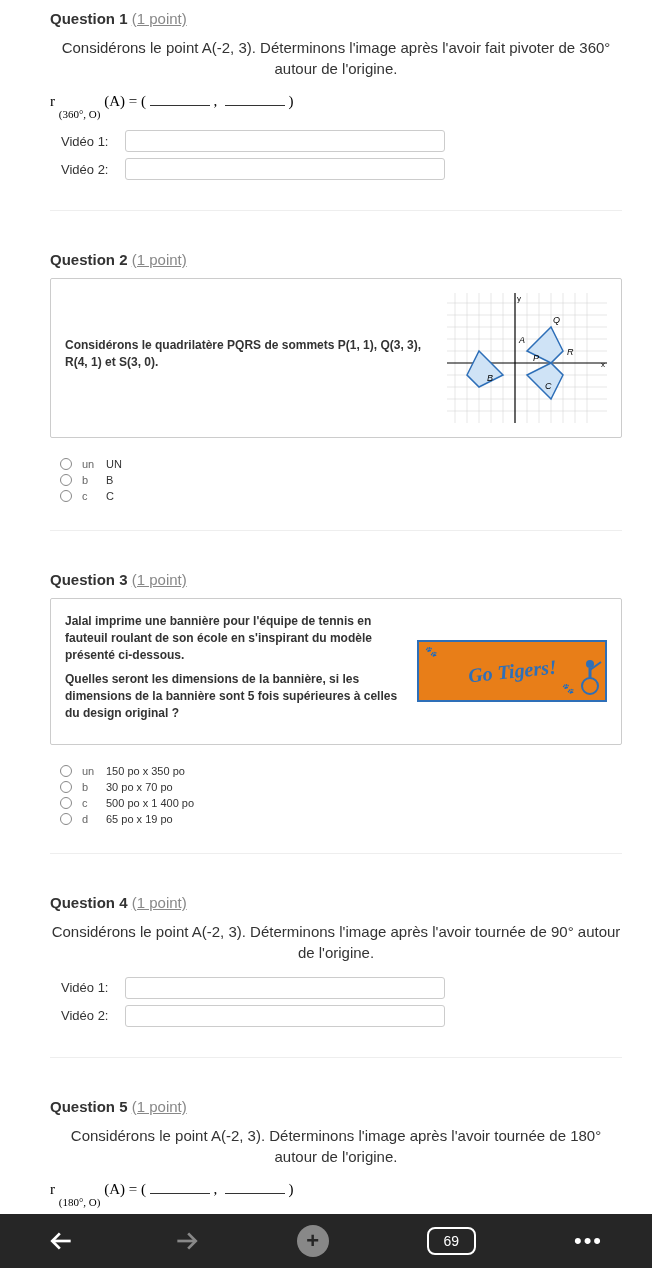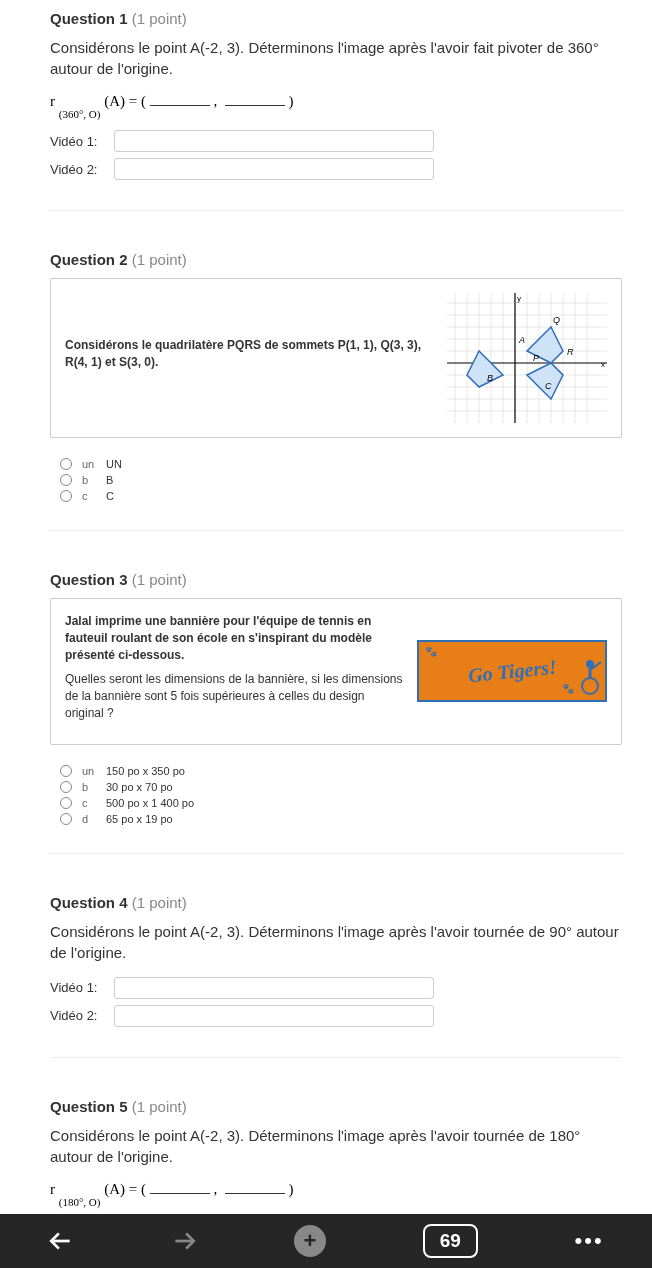--- a/index.html
+++ b/index.html
@@ -1,41 +1,41 @@
 <!DOCTYPE html>
 <html><head>
 <meta charset="utf-8">
 <style>
   * { box-sizing: border-box; margin: 0; padding: 0; }
   body { font-family: Arial, Helvetica, sans-serif; background: #fff; width: 652px; }
   .content { padding: 10px 30px 80px 50px; }
   .qblock { margin-bottom: 40px; border-bottom: 1px solid #eee; padding-bottom: 24px; }
   .qheader { font-size: 15px; color: #333; margin-bottom: 10px; }
-  .qheader .pts { color: #888; }
-  .stem { font-size: 15px; color: #333; line-height: 1.4; margin-bottom: 14px; }
+  .qheader .pts { color: #888; text-decoration: underline; }
+  .stem { font-size: 15px; color: #333; line-height: 1.4; margin-bottom: 14px; text-align: center; }
   .formula { font-size: 15px; font-family: serif; margin-bottom: 18px; }
   .formula .sub { font-size: 11px; vertical-align: sub; position: relative; top: 8px; }
   .blank { display: inline-block; border-bottom: 1px solid #333; width: 60px; height: 12px; }
   .vidrow { display: flex; align-items: center; margin-bottom: 6px; }
-  .vidlabel { font-size: 13px; color: #333; width: 64px; }
+  .vidlabel { font-size: 13px; color: #333; width: 64px; margin-left: 11px; }
   .vidinput { flex: 0 0 320px; border: 1px solid #ccc; border-radius: 3px; height: 22px; padding: 2px 4px; font-size: 12px; }
   .framed { border: 1px solid #ccc; border-radius: 2px; padding: 14px; display: flex; gap: 12px; align-items: center; margin-bottom: 20px; }
   .framed .txt { flex: 1; font-size: 12px; color: #333; line-height: 1.4; }
   .framed .txt p { margin-bottom: 8px; font-weight: bold; }
   .options { margin-left: 10px; }
   .optrow { display: flex; align-items: flex-start; font-size: 11px; color: #333; margin-bottom: 4px; }
   .radio { appearance: none; width: 12px; height: 12px; border: 1px solid #888; border-radius: 50%; margin-right: 10px; flex-shrink: 0; }
   .optkey { width: 24px; color: #666; }
   .graph { flex-shrink: 0; }
   .banner { flex-shrink: 0; width: 190px; height: 62px; background: #e87e18; border: 2px solid #2e6fb8; position: relative; display: flex; align-items: center; justify-content: center; }
   .banner .txt1 { font-family: 'Comic Sans MS', cursive; font-style: italic; font-weight: bold; font-size: 20px; color: #2e6fb8; transform: rotate(-6deg); }
   .banner .paws { position: absolute; font-size: 10px; color: #2e6fb8; }
   .bottombar { position: fixed; bottom: 0; left: 0; width: 652px; height: 54px; background: #262626; display: flex; align-items: center; justify-content: space-around; }
   .bbtn { color: #fff; font-size: 24px; display: flex; align-items: center; justify-content: center; }
-  .tabcount { border: 2px solid #fff; border-radius: 8px; padding: 4px 15px; font-size: 19px; font-weight: bold; color: #fff; }
+  .tabcount { border: 2px solid #fff; border-radius: 8px; padding: 4px 15px; font-size: 14px; font-weight: normal; color: #fff; }
   .dots { font-size: 22px; letter-spacing: 2px; color: #fff; }
   .plus { width: 32px; height: 32px; background: #888; border-radius: 50%; color: #262626; display:flex;align-items:center;justify-content:center;font-size:22px;font-weight:bold; }
 </style>
 </head>
 <body>
 
 <div class="content">
 
   <div class="qblock">
     <div class="qheader">
@@ -129,21 +129,21 @@
   </div>
 
   <div class="qblock">
     <div class="qheader">
       <b>Question 3</b>
       <span class="pts">(1 point)</span>
     </div>
     <div class="framed">
       <div class="txt">
         <p>Jalal imprime une bannière pour l'équipe de tennis en fauteuil roulant de son école en s'inspirant du modèle présenté ci-dessous.</p>
-        <p style="font-weight:normal;">Quelles seront les dimensions de la bannière, si les dimensions de la bannière sont 5 fois supérieures à celles du design original ?</p>
+        <p style="font-weight:bold;">Quelles seront les dimensions de la bannière, si les dimensions de la bannière sont 5 fois supérieures à celles du design original ?</p>
       </div>
       <div class="banner">
         <span class="paws" style="left:6px;top:4px;">🐾</span>
         <span class="txt1">Go Tigers!</span>
         <span class="paws" style="right:30px;bottom:6px;">🐾</span>
         <svg width="26" height="40" style="position:absolute;right:2px;bottom:4px;">
           <circle cx="13" cy="30" r="8" fill="none" stroke="#2e6fb8" stroke-width="2"></circle>
           <circle cx="13" cy="8" r="4" fill="#2e6fb8"></circle>
           <line x1="13" y1="12" x2="13" y2="22" stroke="#2e6fb8" stroke-width="3"></line>
           <line x1="13" y1="14" x2="24" y2="6" stroke="#2e6fb8" stroke-width="2"></line>

